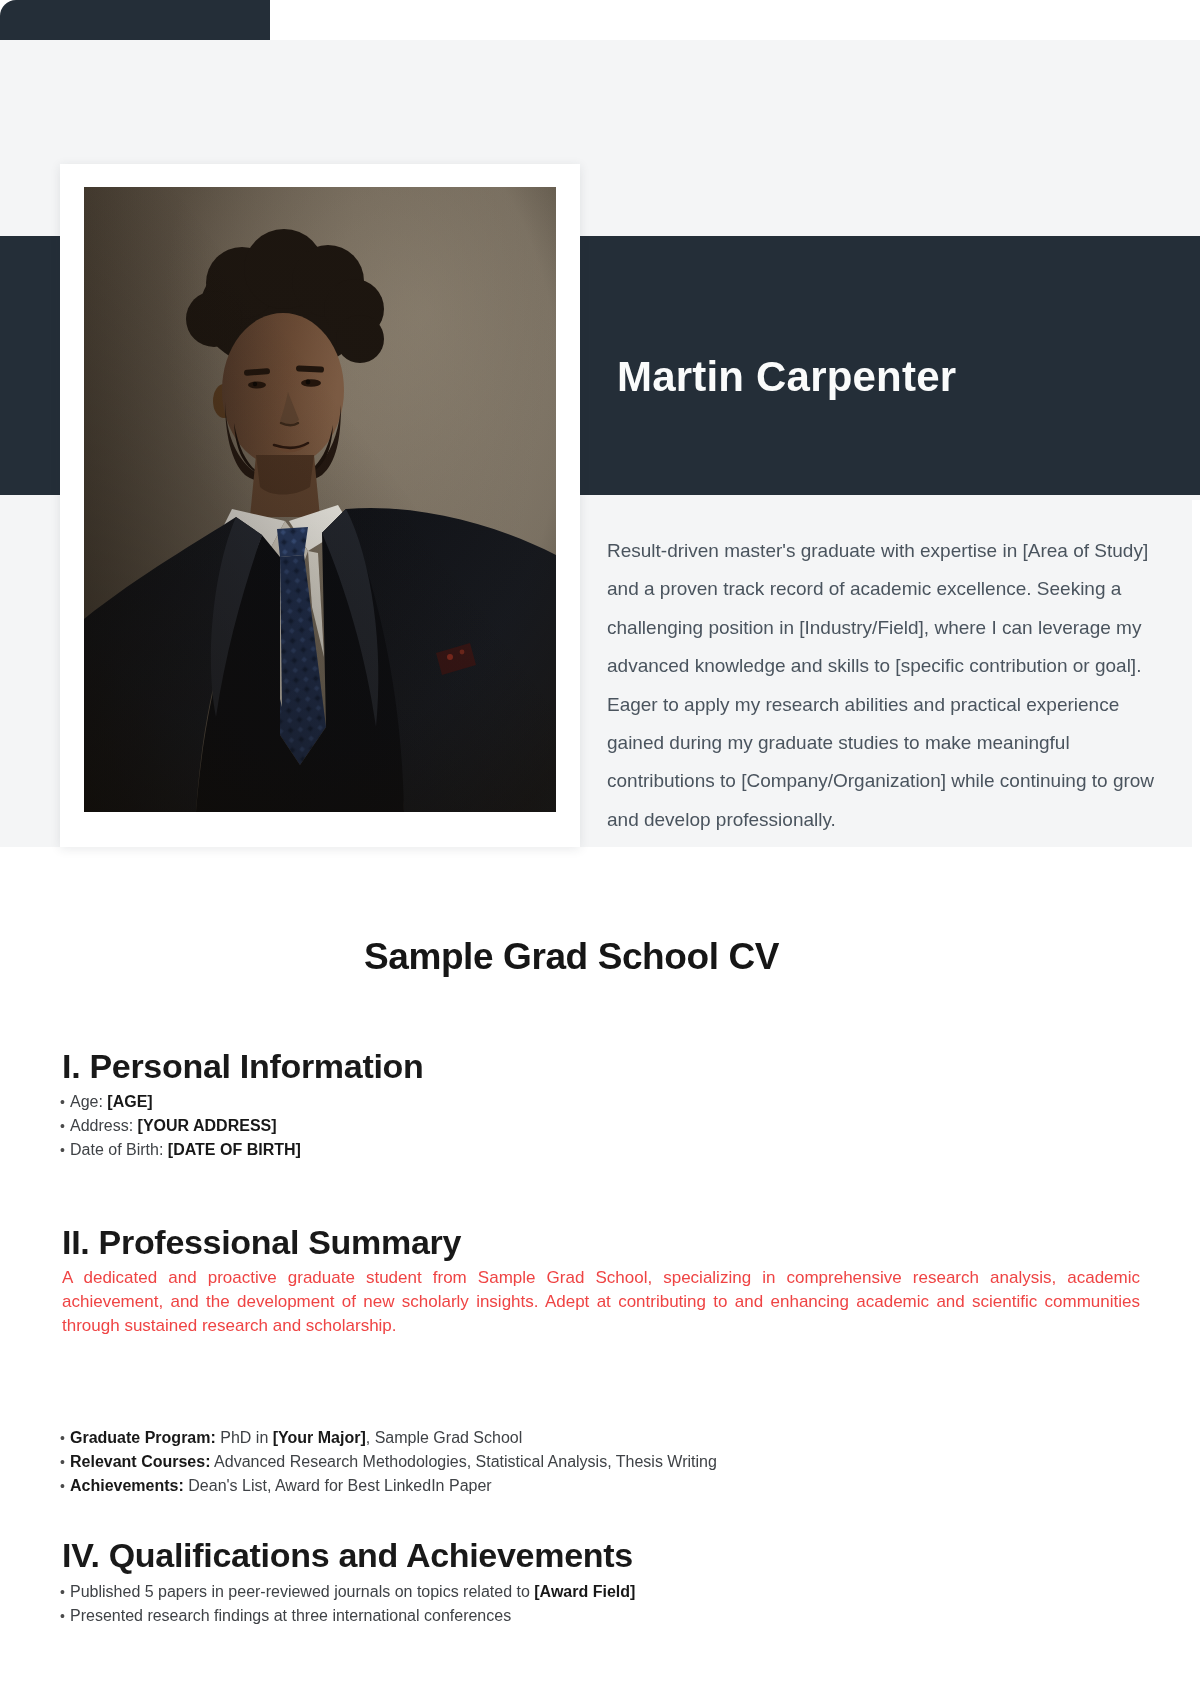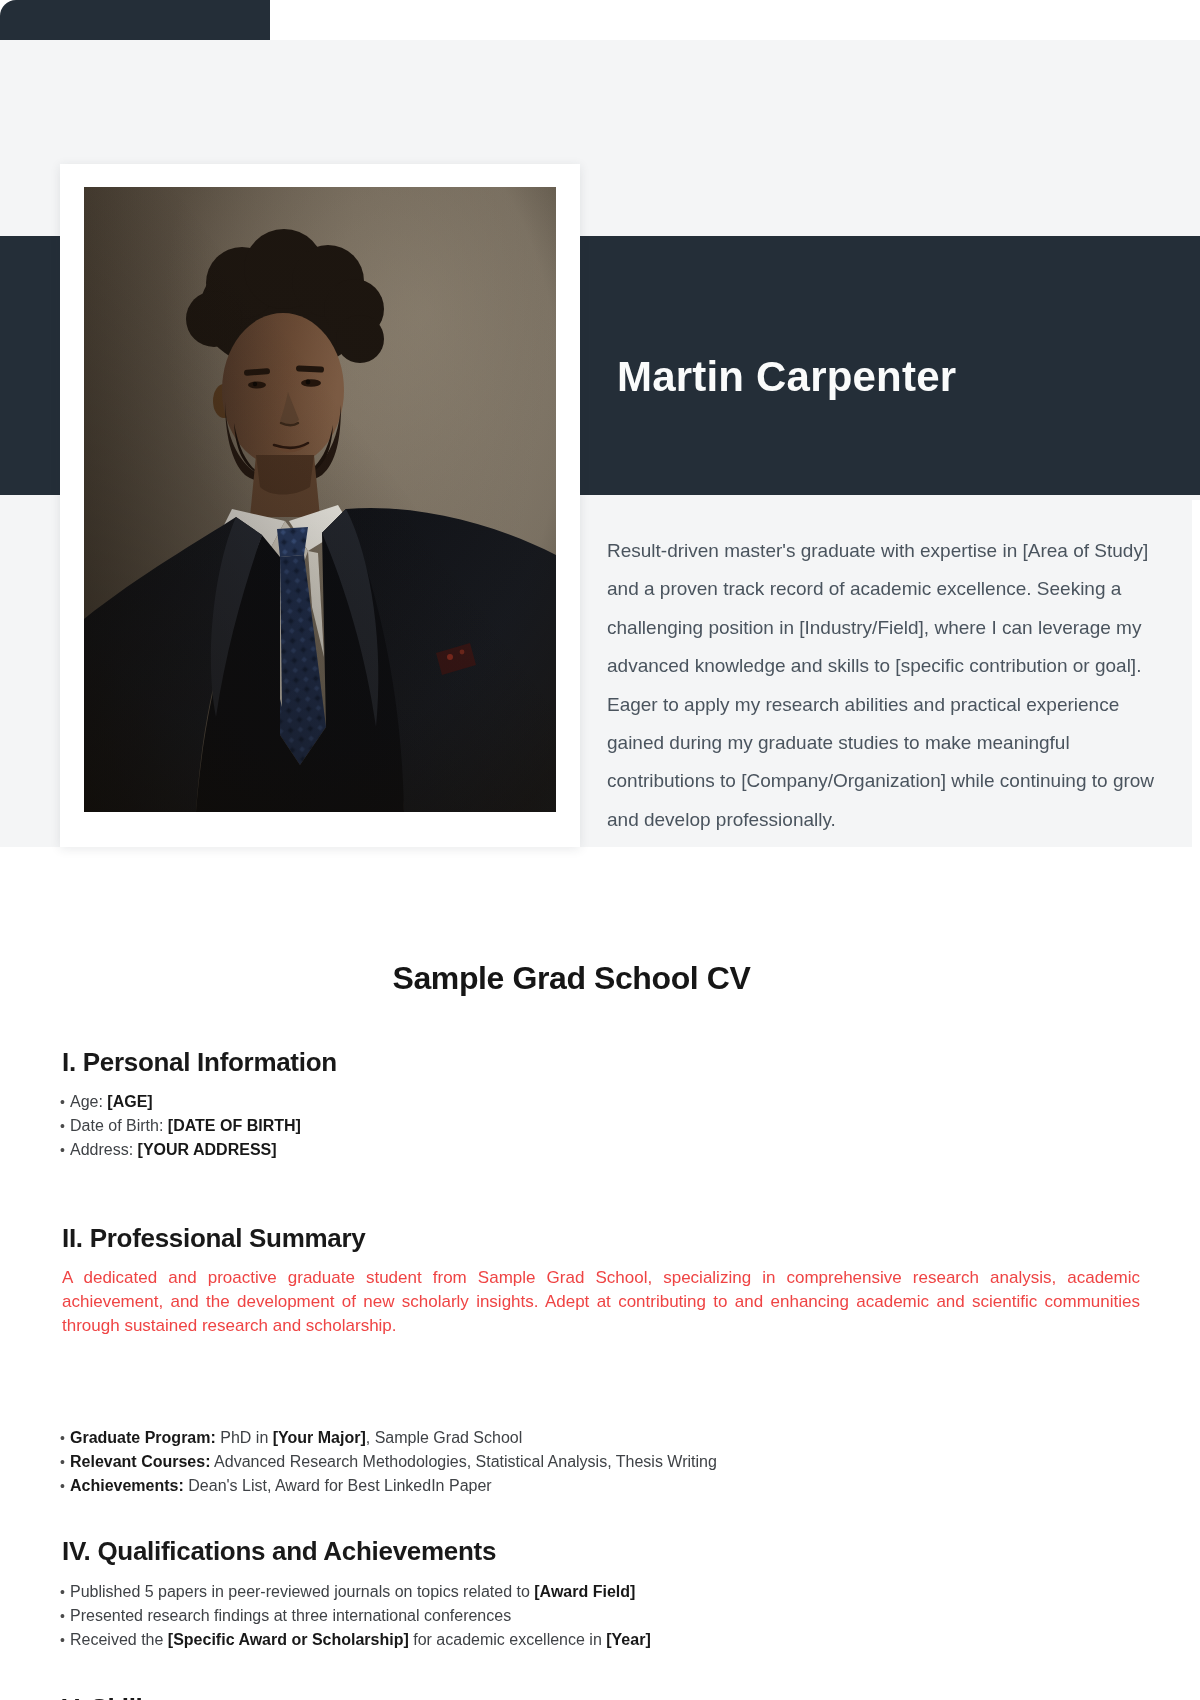--- a/index.html
+++ b/index.html
@@ -28,27 +28,27 @@
     font-size:42px; font-weight:700; line-height:1;
     color:#fafbfb; letter-spacing:0.2px;
   }
   .hero-summary {
     position:absolute; left:607px; top:524px; width:560px;
     font-size:19px; line-height:38.4px; font-weight:400;
     color:#4a545e;
     margin-top:8px;
   }
   .doc-title {
-    position:absolute; left:0; top:960px; width:1143px;
-    text-align:center; font-size:32px; font-weight:700;
+    position:absolute; left:0; top:936px; width:1143px;
+    text-align:center; font-size:37px; font-weight:700;
     color:#161616; letter-spacing:-0.4px;
   }
   .section-heading {
     position:absolute; left:62px; width:1078px;
-    font-size:26px; font-weight:700; line-height:1.1;
+    font-size:34px; font-weight:700; line-height:1.1;
     color:#191919; letter-spacing:-0.3px;
   }
   .hx1 { top:1048px; }
   .hx2 { top:1224px; }
   .hx3 { top:1384px; }
   .hx4 { top:1537px; }
   .hx5 { top:1694px; }
   .bullet-list { position:absolute; left:62px; width:1078px; }
   .bl1 { top:1090px; }
   .bl3 { top:1426px; }
@@ -177,35 +177,34 @@
   </div>
 
   <div class="hero-name">Martin Carpenter</div>
   <div class="hero-summary">Result-driven master's graduate with expertise in [Area of Study] and a proven track record of academic excellence. Seeking a challenging position in [Industry/Field], where I can leverage my advanced knowledge and skills to [specific contribution or goal]. Eager to apply my research abilities and practical experience gained during my graduate studies to make meaningful contributions to [Company/Organization] while continuing to grow and develop professionally.</div>
 
   <div class="doc-title">Sample Grad School CV</div>
 
   <div class="section-heading hx1">I. Personal Information</div>
   <div class="bullet-list bl1">
       <div class="bullet"><span class="dot">•</span><span>Age: </span><span class="b">[AGE]</span></div>
+      <div class="bullet"><span class="dot">•</span><span>Address: </span><span class="b">[YOUR ADDRESS]</span></div>
       <div class="bullet"><span class="dot">•</span><span>Date of Birth: </span><span class="b">[DATE OF BIRTH]</span></div>
-      <div class="bullet"><span class="dot">•</span><span>Address: </span><span class="b">[YOUR ADDRESS]</span></div>
     </div>
 
   <div class="section-heading hx2">II. Professional Summary</div>
   <div class="section-paragraph">A dedicated and proactive graduate student from Sample Grad School, specializing in comprehensive research analysis, academic achievement, and the development of new scholarly insights. Adept at contributing to and enhancing academic and scientific communities through sustained research and scholarship.</div>
 
   <div class="bullet-list bl3">
       <div class="bullet"><span class="dot">•</span><span class="b">Graduate Program:</span><span> PhD in </span><span class="b">[Your Major]</span><span>, Sample Grad School</span></div>
       <div class="bullet"><span class="dot">•</span><span class="b">Relevant Courses:</span><span> Advanced Research Methodologies, Statistical Analysis, Thesis Writing</span></div>
       <div class="bullet"><span class="dot">•</span><span class="b">Achievements:</span><span> Dean's List, Award for Best LinkedIn Paper</span></div>
     </div>
 
   <div class="section-heading hx4">IV. Qualifications and Achievements</div>
   <div class="bullet-list bl4">
       <div class="bullet"><span class="dot">•</span><span>Published 5 papers in peer-reviewed journals on topics related to </span><span class="b">[Award Field]</span></div>
       <div class="bullet"><span class="dot">•</span><span>Presented research findings at three international conferences</span></div>
-      <div class="bullet"><span class="dot">•</span><span>Received the </span><span class="b">[Specific Award or Scholarship]</span><span> for academic excellence in </span><span class="b">[Year]</span></div>
     </div>
 
   <div class="section-heading hx5">V. Skills</div>
 
 </div>
 
 </body></html>

